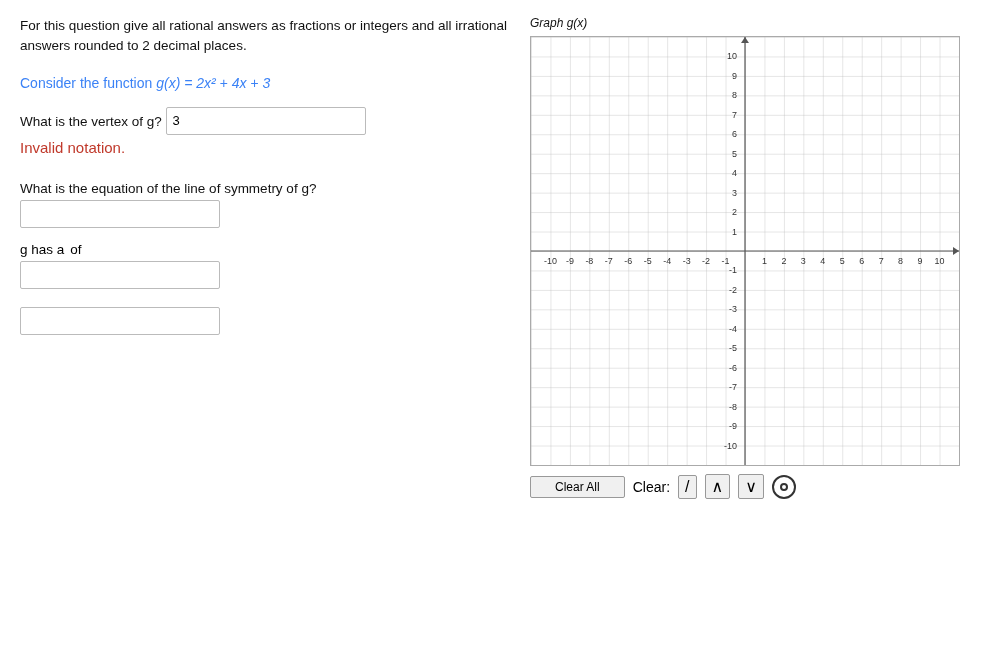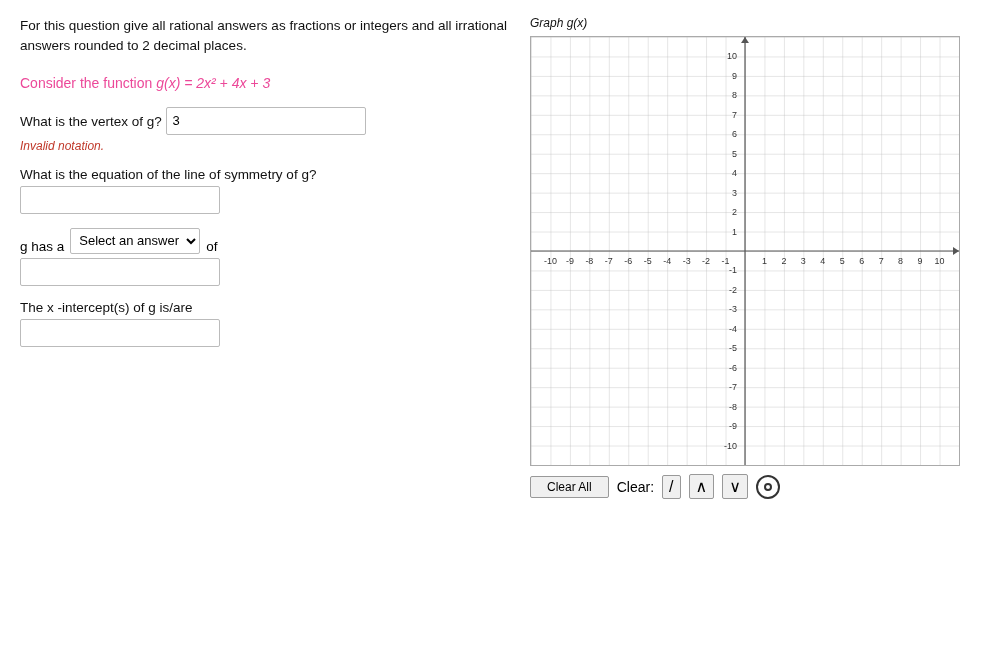--- a/index.html
+++ b/index.html
@@ -31,29 +31,29 @@
     .instructions {
       font-size: 13.5px;
       line-height: 1.5;
       margin-bottom: 18px;
       color: #111;
     }
 
     .function-label {
       font-size: 14px;
       margin-bottom: 16px;
-      color: #ec4899;
+      color: #3b82f6;
     }
 
     .function-label .math {
       font-style: italic;
     }
 
     .question-block {
-      margin-bottom: 14px;
+      margin-bottom: 25px;
     }
 
     .question-text {
       font-size: 13.5px;
       color: #111;
       margin-bottom: 4px;
     }
 
     .answer-input {
       border: 1px solid #bbb;
@@ -64,23 +64,22 @@
       font-size: 13px;
       outline: none;
     }
 
     .answer-input.filled {
       background: #fff;
     }
 
     .invalid-notation {
       color: #c0392b;
-      font-size: 12px;
+      font-size: 15px;
       margin-top: 2px;
-      font-style: italic;
     }
 
     .symmetry-block {
       margin-bottom: 14px;
     }
 
     .symmetry-input {
       border: 1px solid #bbb;
       border-radius: 2px;
       height: 28px;
@@ -190,21 +189,21 @@
     .draw-tools {
       display: flex;
       align-items: center;
       gap: 8px;
       margin-top: 8px;
     }
 
     .tool-btn {
       border: 1px solid #999;
       background: #f0f0f0;
-      padding: 3px 16px;
+      padding: 3px 24px;
       font-size: 12px;
       cursor: pointer;
       border-radius: 2px;
     }
 
     .tool-icon {
       font-size: 16px;
       cursor: pointer;
       border: 1px solid #999;
       padding: 2px 6px;
@@ -262,34 +261,26 @@
     <div class="symmetry-block">
       <div class="question-text">
         <span>What is the equation of the line of symmetry of g?</span>
       </div>
       <input type="text" class="symmetry-input" style="">
     </div>
 
     <div class="has-block">
       <div class="has-row">
         <span>g  has a</span>
-        <select class="select-dropdown">
-          <option value="">Select an answer</option>
-          <option value="minimum">minimum</option>
-          <option value="maximum">maximum</option>
-        </select>
         <span>of</span>
       </div>
       <input type="text" class="has-input" style="">
     </div>
 
     <div class="intercept-block">
-      <div class="question-text">
-        <span>The x -intercept(s) of g  is/are</span>
-      </div>
       <input type="text" class="intercept-input" style="">
     </div>
 
   </div>
 
   <div class="right-panel">
     <div class="graph-title">Graph g(x)</div>
 
     <div class="graph-container">
       <svg class="graph-svg" viewBox="0 0 430 430" xmlns="http://www.w3.org/2000/svg">

